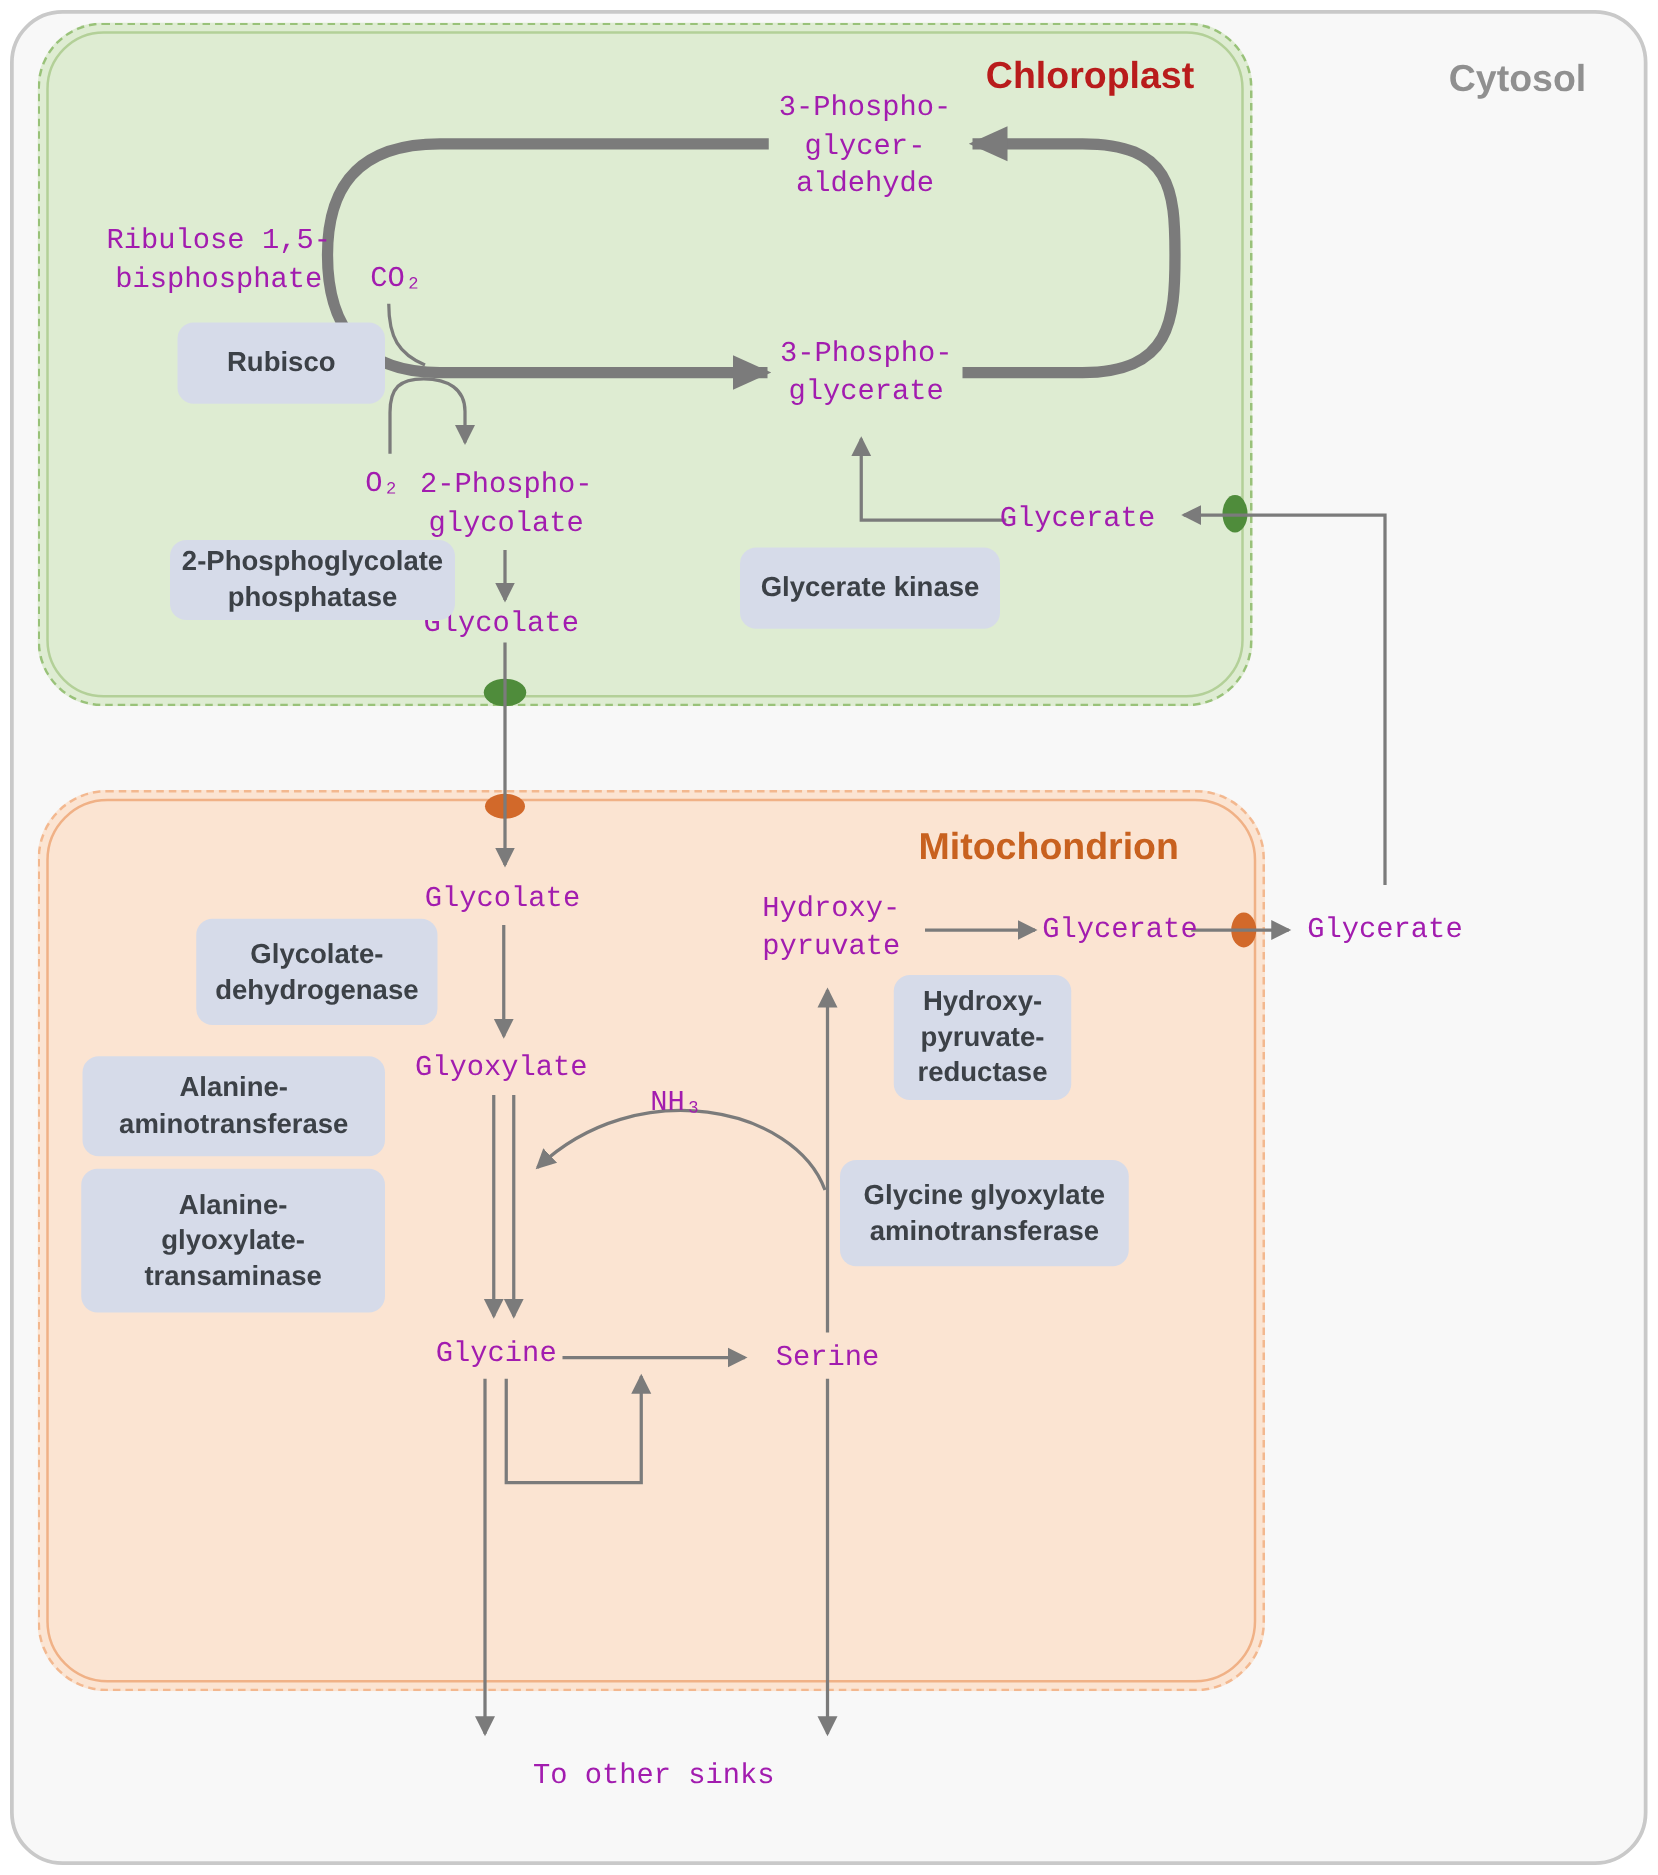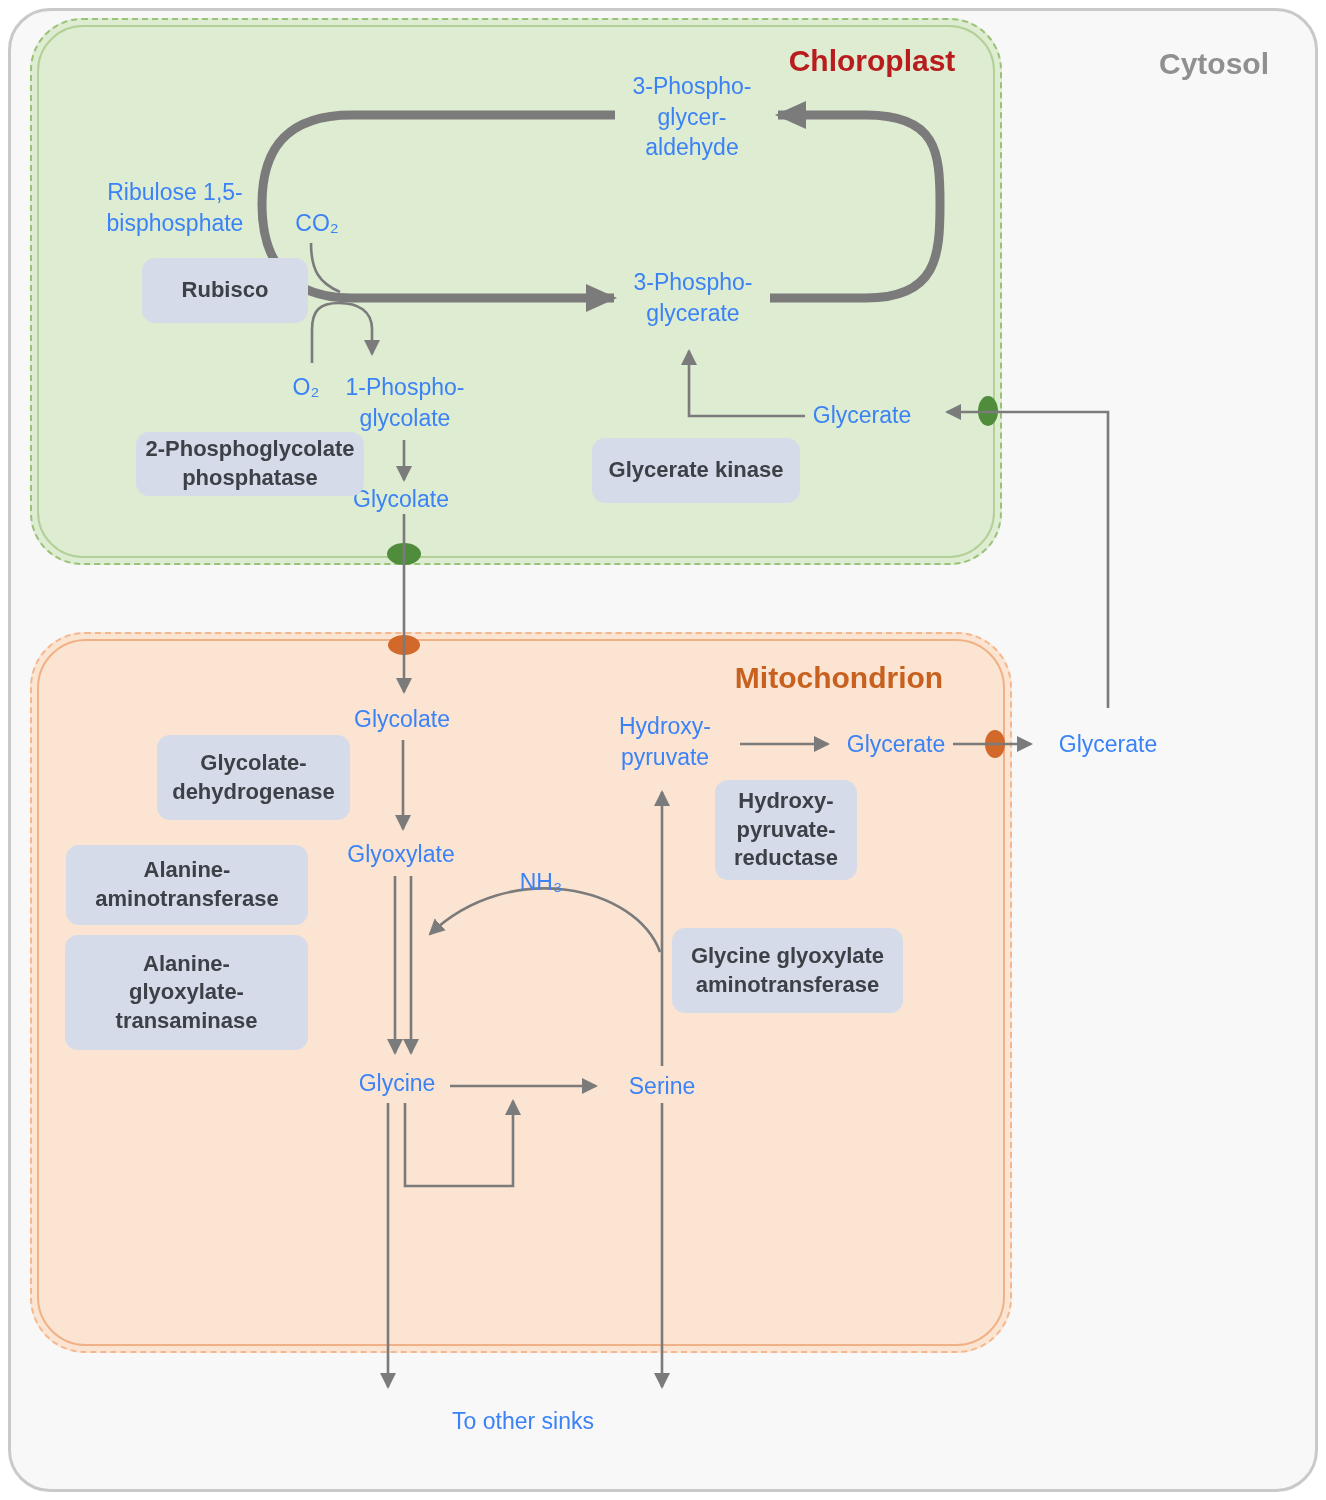--- a/index.html
+++ b/index.html
@@ -11,21 +11,21 @@
   .chloroplast-outer{left:30px;top:18px;width:972px;height:547px;
     background:#deecd2;border:2px dashed #99c279;border-radius:52px;}
   .chloroplast-inner{position:absolute;left:5px;top:5px;right:5px;bottom:5px;
     border:2px solid #b3d098;border-radius:46px;}
   .mitochondrion-outer{left:30px;top:632px;width:982px;height:721px;
     background:#fbe4d2;border:2px dashed #f3b88f;border-radius:55px;}
   .mitochondrion-inner{position:absolute;left:5px;top:5px;right:5px;bottom:5px;
     border:2px solid #f0b186;border-radius:49px;}
   #arrows{position:absolute;left:0;top:0;width:1326px;height:1500px;pointer-events:none;}
   .lbl{position:absolute;transform:translate(-50%,-50%);text-align:center;
-    white-space:pre-line;font-size:23px;line-height:1.33;color:#3b82f6;}
+    white-space:pre-line;font-size:23px;line-height:1.33;color:#a21caf;font-family:Liberation Mono, monospace;}
   .comp-label{position:absolute;transform:translate(-50%,-50%);font-weight:bold;
     font-size:30px;white-space:nowrap;}
   .chloro-label{color:#b91c1c;}
   .mito-label{color:#c8611f;}
   .cyto-label{color:#909090;}
   .ebox{position:absolute;background:#d6dbe9;border-radius:13px;
     display:flex;align-items:center;justify-content:center;text-align:center;
     font-weight:bold;font-size:22px;line-height:1.3;color:#3c4147;white-space:pre-line;}
 </style>
 </head>
@@ -90,21 +90,21 @@
 
   <div class="lbl" style="left:692px;top:117px;">3-Phospho-
 glycer-
 aldehyde</div>
   <div class="lbl" style="left:175px;top:208px;">Ribulose 1,5-
 bisphosphate</div>
   <div class="lbl" style="left:317px;top:223px;">CO₂</div>
   <div class="lbl" style="left:693px;top:298px;">3-Phospho-
 glycerate</div>
   <div class="lbl" style="left:306px;top:387px;">O₂</div>
-  <div class="lbl" style="left:405px;top:403px;">1-Phospho-
+  <div class="lbl" style="left:405px;top:403px;">2-Phospho-
 glycolate</div>
   <div class="lbl" style="left:401px;top:499px;">Glycolate</div>
   <div class="lbl" style="left:862px;top:415px;">Glycerate</div>
 
   <div class="lbl" style="left:402px;top:719px;">Glycolate</div>
   <div class="lbl" style="left:665px;top:742px;">Hydroxy-
 pyruvate</div>
   <div class="lbl" style="left:896px;top:744px;">Glycerate</div>
   <div class="lbl" style="left:1108px;top:744px;">Glycerate</div>
   <div class="lbl" style="left:401px;top:854px;">Glyoxylate</div>

